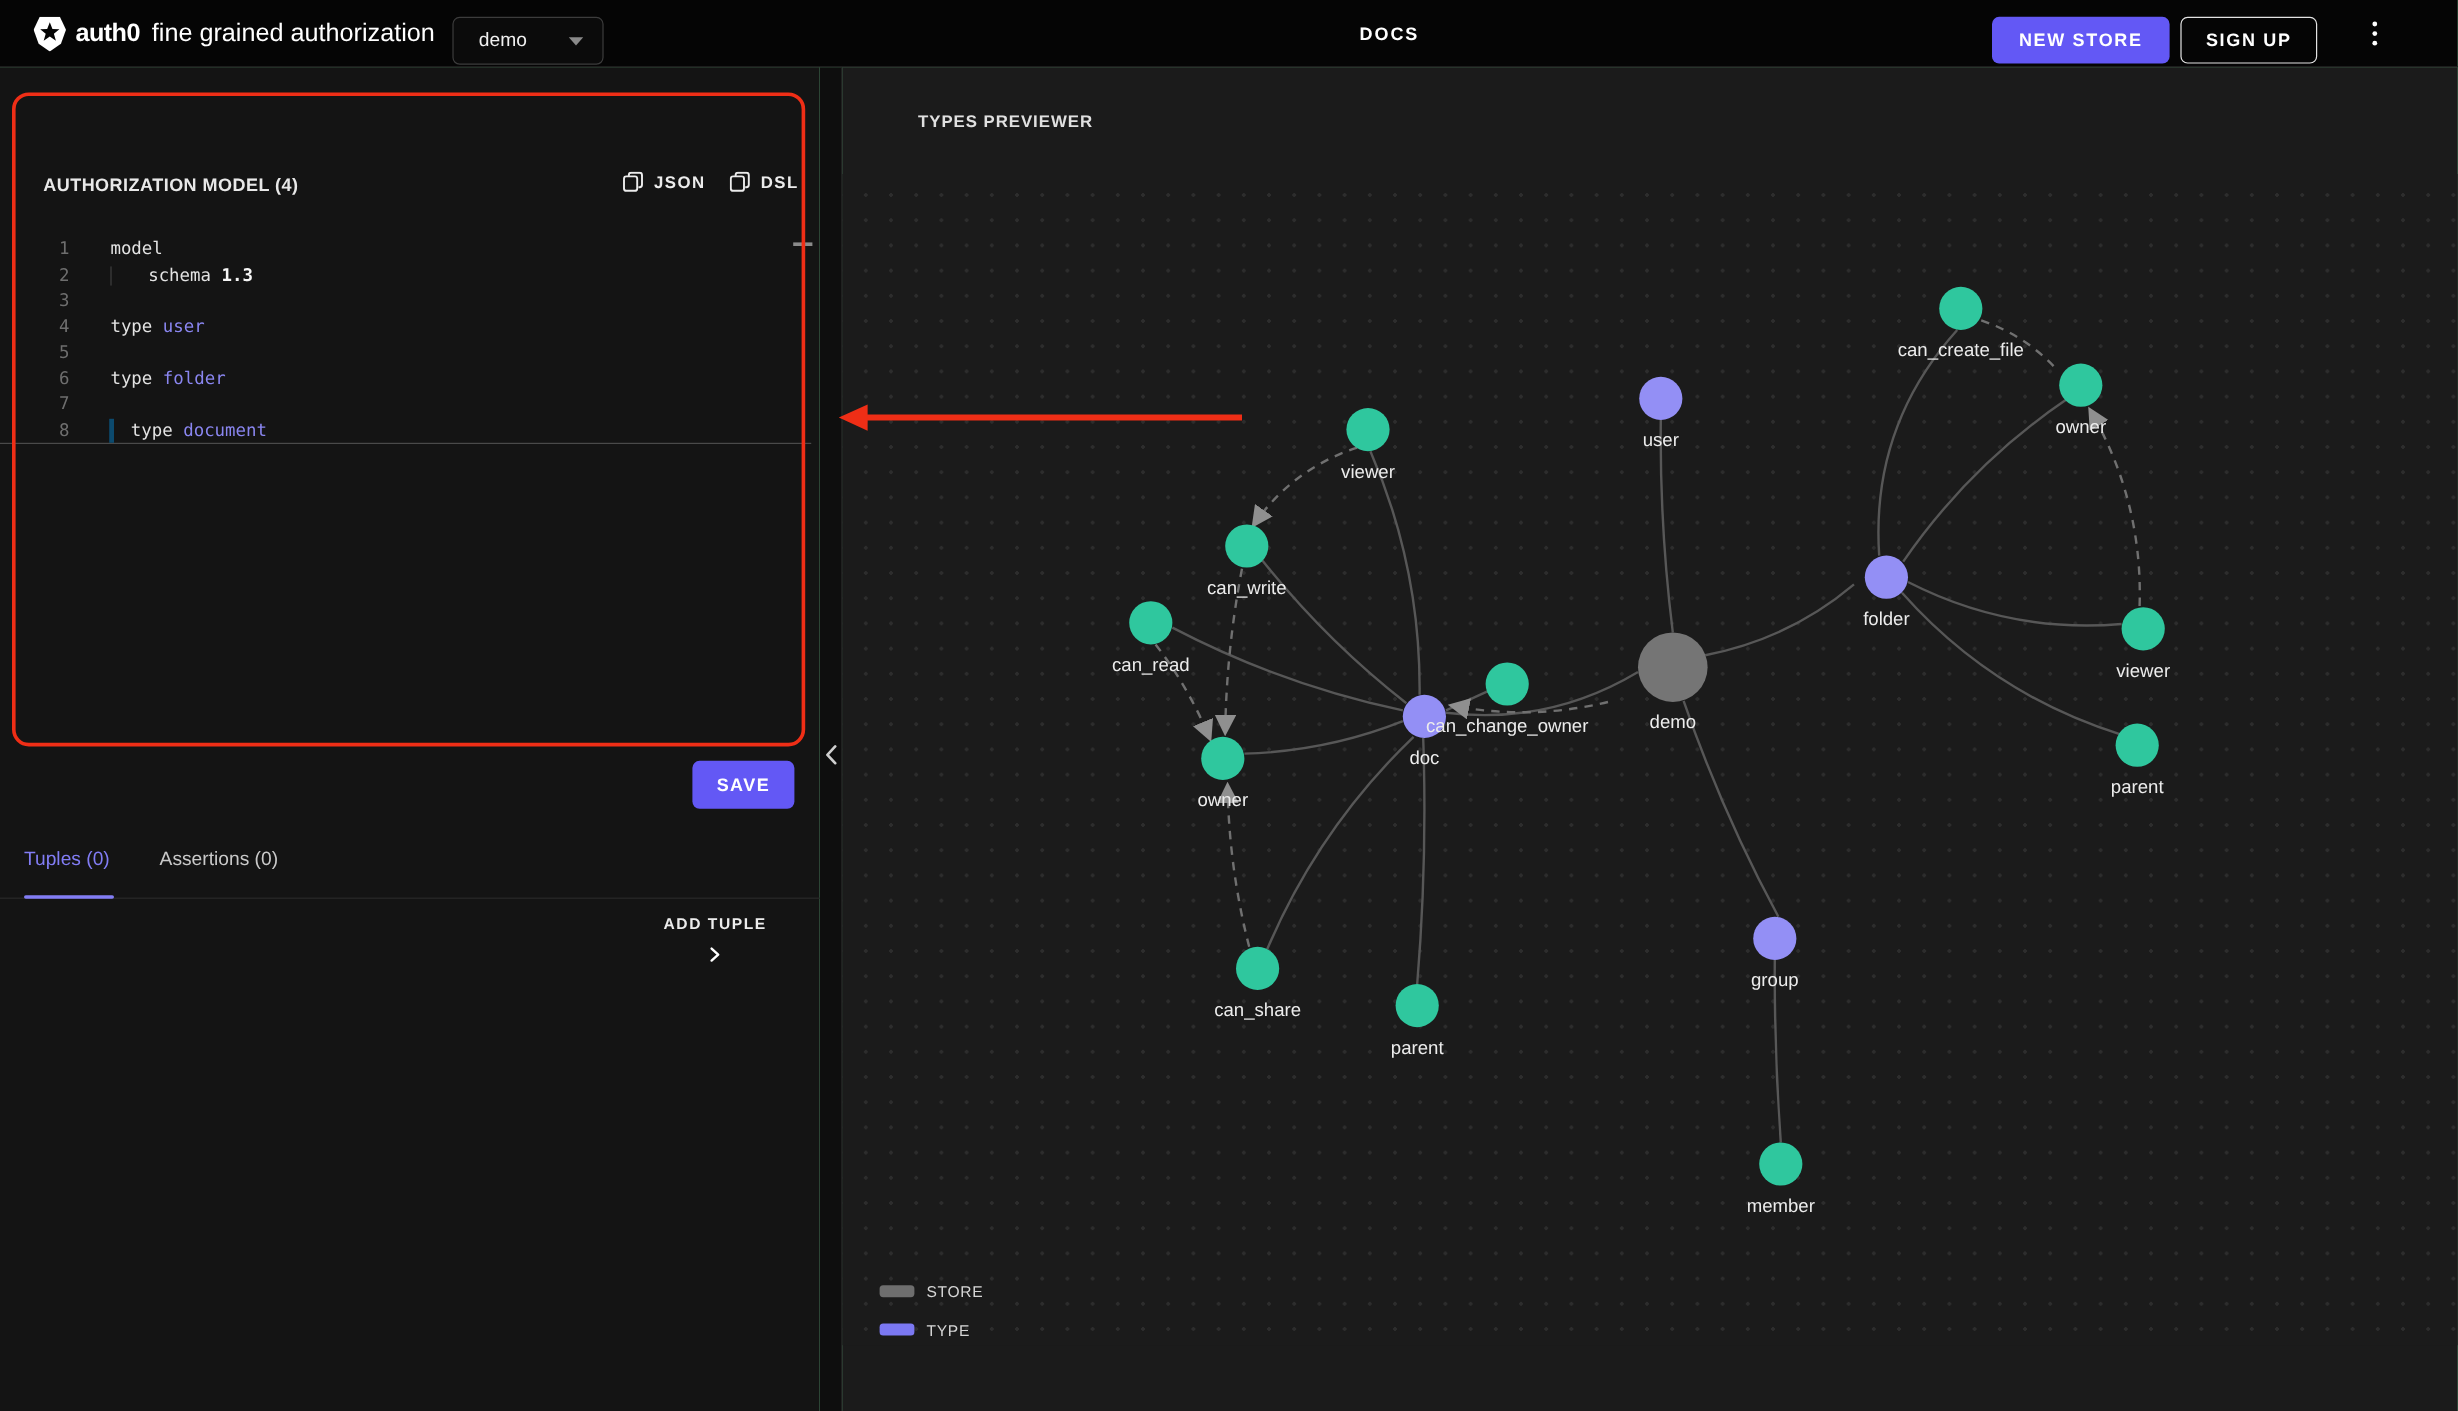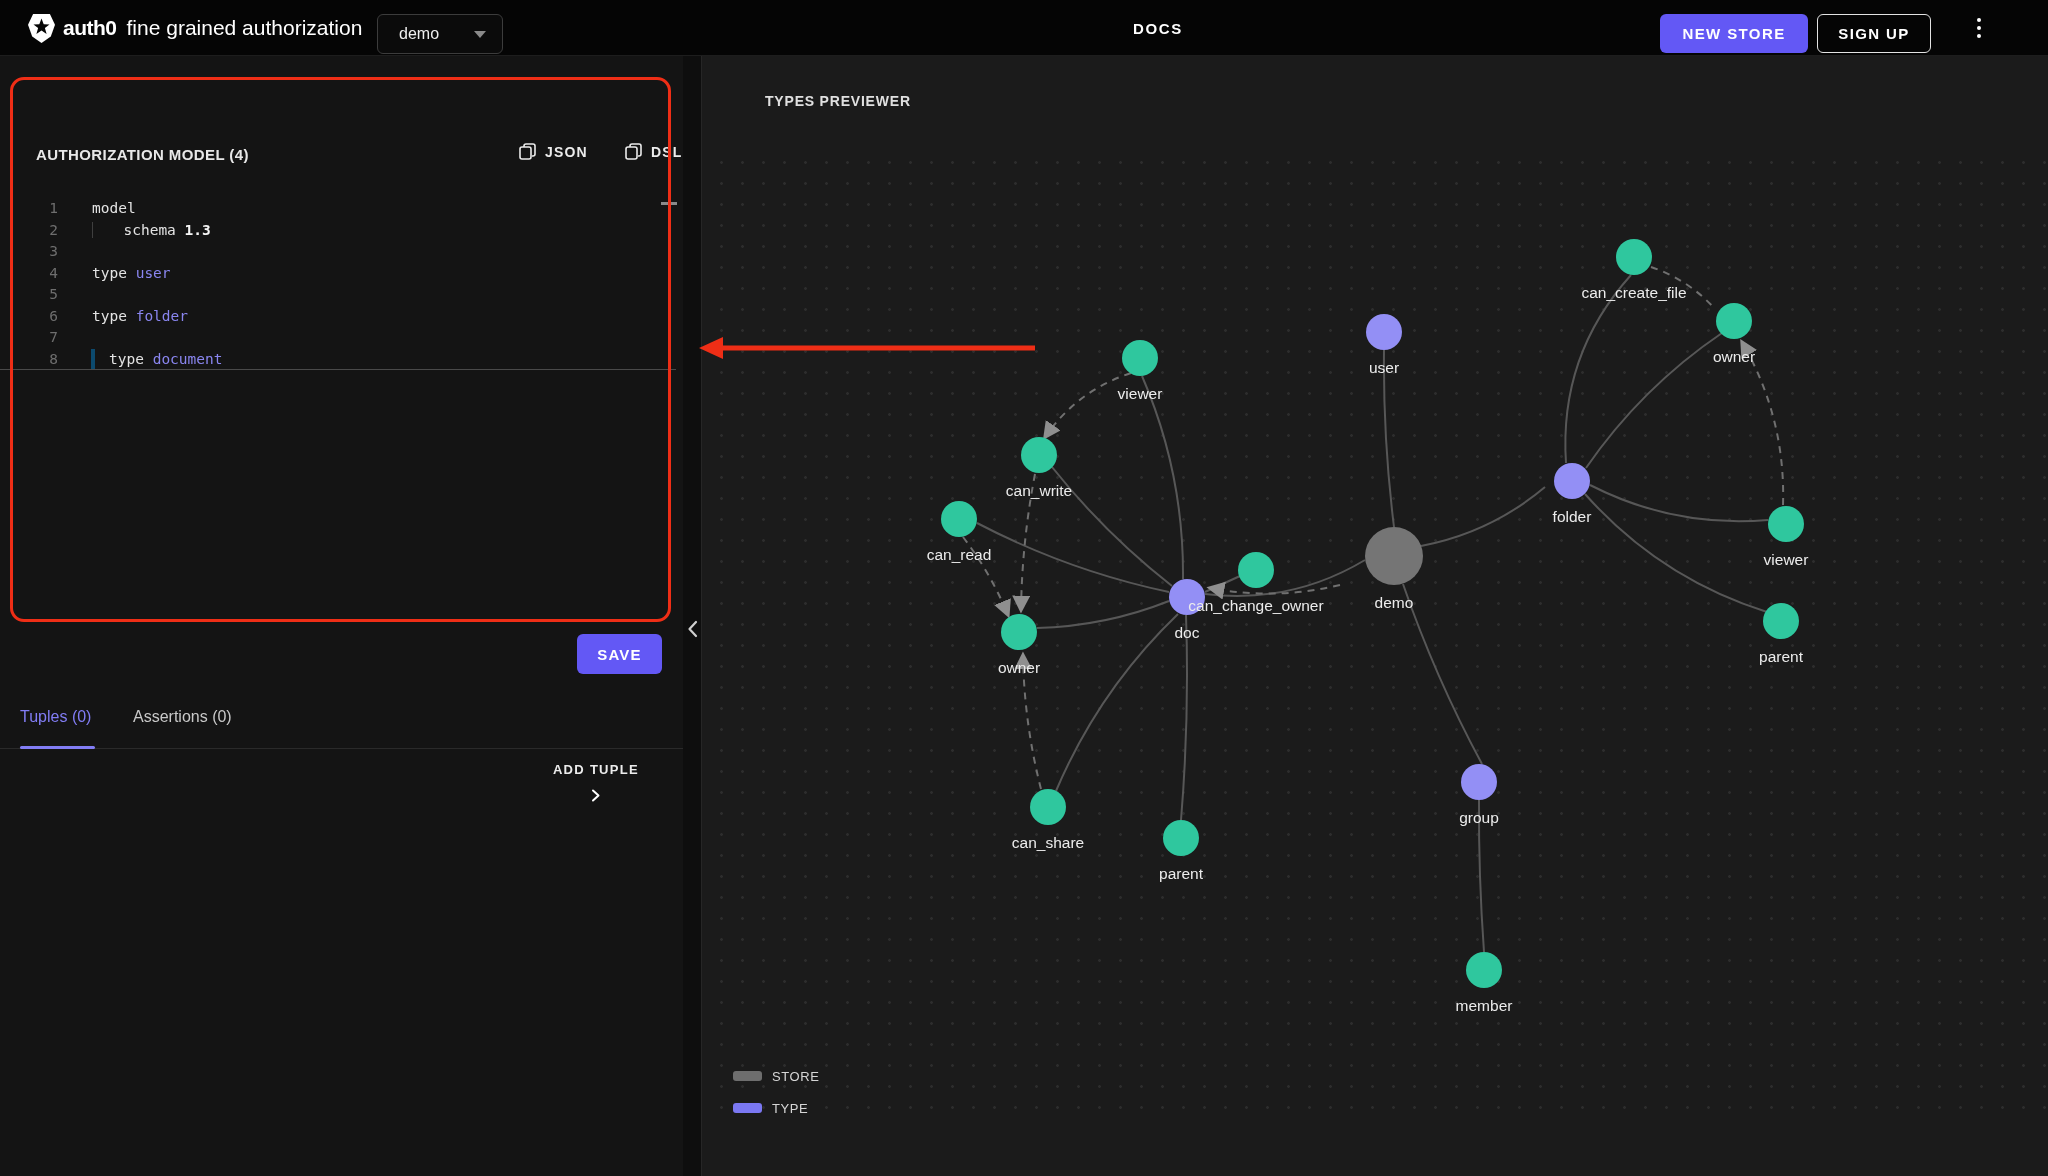--- a/index.html
+++ b/index.html
@@ -23,21 +23,21 @@
   .btn-sign-up { position:absolute; left:1817px; top:14px; width:114px; height:39px; background:transparent; color:#fff; border:1px solid #e3e3e3; border-radius:6px; font-size:15px; font-weight:700; letter-spacing:1.4px; font-family:"Liberation Sans",sans-serif; cursor:pointer; }
   .kebab { position:absolute; left:1971px; top:13px; width:16px; height:30px; display:flex; flex-direction:column; align-items:center; justify-content:center; gap:4px; cursor:pointer; }
   .kebab i { width:4px; height:4px; border-radius:50%; background:#fff; }
 
   
   .left-panel { position:absolute; left:0; top:56px; width:683px; height:1120px; background:#141414; }
   .divider-strip { position:absolute; left:683px; top:56px; width:19px; height:1120px; background:#0e0e0e; border-right:1px solid #262626; }
   .collapse-btn { position:absolute; left:683px; top:612px; width:19px; height:34px; display:flex; align-items:center; justify-content:center; color:#cfcfcf; cursor:pointer; }
 
   .model-header { position:absolute; left:36px; top:90px; color:#e8e8e8; font-size:15px; font-weight:700; letter-spacing:0.4px; }
-  .copy-group { position:absolute; left:519px; top:87px; display:flex; gap:37px; }
+  .copy-group { position:absolute; left:519px; top:87px; display:flex; gap:20px; }
   .copy-btn { display:flex; align-items:center; gap:9px; cursor:pointer; }
   .copy-btn svg { display:block; }
   .copy-btn .lbl { color:#ececec; font-size:14px; font-weight:700; letter-spacing:1.2px; }
 
   .editor { position:absolute; left:0; top:142px; width:676px; }
   .code-row { position:relative; display:flex; height:21.5px; line-height:21.5px; font-family:"DejaVu Sans Mono","Liberation Mono",monospace; font-size:14.5px; }
   .code-row .gutter { width:58px; text-align:right; color:#6e6e6e; flex:0 0 58px; }
   .code-row .code { margin-left:34px; white-space:pre; }
   .seg-kw { color:#e3e3e3; }
   .seg-ident { color:#8a86f0; }

